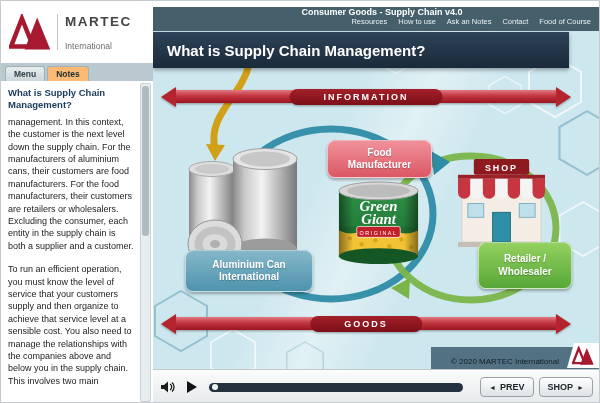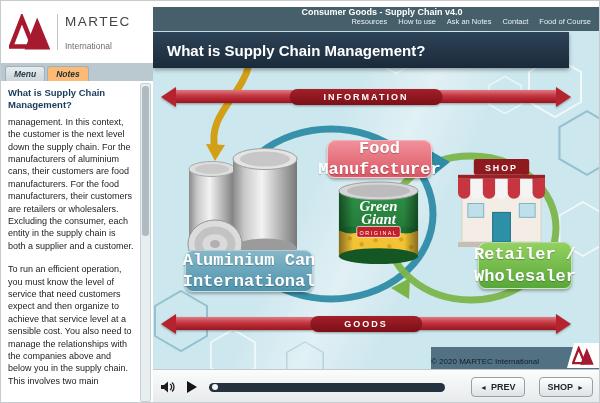--- a/index.html
+++ b/index.html
@@ -2,32 +2,32 @@
 <html><head>
 <meta charset="utf-8">
 <style>
   * { box-sizing: border-box; margin: 0; padding: 0; }
   body { background:#e9ecee; font-family:"Liberation Sans", sans-serif; }
   .app { position:relative; width:600px; height:403px; background:#fff; overflow:hidden; border:1px solid #c6cbce; }
 
   
   .logo-area { position:absolute; left:0; top:0; width:152px; height:62px; background:#fff; display:flex; align-items:center; padding-left:8px; z-index:6; }
   .logo-divider { width:1px; height:36px; background:#c3c3c3; margin:0 7px 0 6px; }
-  .brand { font-size:13.5px; font-weight:normal; letter-spacing:1.5px; color:#454545; }
+  .brand { font-size:13.5px; font-weight:bold; letter-spacing:1.5px; color:#454545; }
   .brand-sub { font-size:8.5px; color:#6d6d6d; margin-top:12px; }
 
   .topbar { position:absolute; left:152px; top:6px; width:448px; height:24px; background:#45606b; display:flex; align-items:center; color:#fff; z-index:6;flex-direction:column; }
   .course-title { font-size:9px; font-weight:bold; padding-left:10px; white-space:nowrap; }
   .topbar-links { margin-left:auto; display:flex; gap:11px; padding-right:10px; }
   .topbar-links a { font-size:7.5px; color:#e9f0f2; text-decoration:none; white-space:nowrap; cursor:pointer; }
 
   
   .sidebar { position:absolute; left:0; top:62px; width:152px; height:341px; background:#b9c9cf; }
   .tabs { display:flex; gap:2px; padding:3px 0 0 4px; height:18px; }
-  .tab { font-size:8.5px; font-weight:bold; color:#2c3e46; background:linear-gradient(#e7ecee,#cdd6da); border:1px solid #9fb0b7; border-bottom:none; border-radius:3px 3px 0 0; padding:2px 8px 0; cursor:pointer;font-style:italic; }
+  .tab { font-size:8.5px; font-weight:bold; color:#2c3e46; background:linear-gradient(#e7ecee,#cdd6da); border:1px solid #9fb0b7; border-bottom:none; border-radius:3px 3px 0 0; padding:2px 8px 0; cursor:pointer; }
   .tab.active { background:#fdba74; color:#1d2d34; }
   .notes-panel { position:absolute; left:0; top:18px; width:152px; bottom:0; background:#fff; padding:6px 18px 4px 7px; overflow:hidden; }
   .notes-heading { font-size:9.5px; font-weight:bold; color:#173a5a; margin-bottom:5px; line-height:1.25; }
   .notes-p { font-size:9px; color:#1c1c1c; line-height:1.38; margin:0 0 11px; }
   .scrollbar { position:absolute; right:2px; top:20px; bottom:2px; width:11px; background:#e8edef; border:1px solid #c8d1d5; border-radius:2px; cursor:pointer; }
   .thumb { position:absolute; left:1px; top:2px; width:7px; height:150px; background:#aebcc2; border-radius:3px; }
 
   
   .stage { position:absolute; left:152px; top:30px; width:448px; height:338px; background:#cde7ee; overflow:hidden; }
   .hexes, .flows { position:absolute; left:0; top:0; }
@@ -45,36 +45,36 @@
   .ah { width:0; height:0; border-top:10.5px solid transparent; border-bottom:10.5px solid transparent; }
   .ah.l { border-right:15px solid #b5242e; }
   .ah.r { border-left:15px solid #b5242e; }
   .shaft { flex:1; height:13px; background:linear-gradient(#e27881,#c13640 45%,#9c141e); }
   .banner-label { position:absolute; left:50%; top:50%; transform:translate(-50%,-50%); background:linear-gradient(#a32029,#7c0f18); color:#fff; font-size:9px; font-weight:bold; letter-spacing:2px; padding:3px 34px; border-radius:10px; white-space:nowrap; }
 
   .cans   { position:absolute; left:28px;  top:114px; width:135px; height:125px; z-index:5; }
   .gg-can { position:absolute; left:179px; top:148px; width:93px;  height:89px;  z-index:5; }
   .shop   { position:absolute; left:300px; top:127px; width:97px;  height:89px;  z-index:5; }
 
-  .entity-label { position:absolute; z-index:6; border-radius:8px; color:#fff; font-weight:bold; font-size:17px; text-align:center; display:flex; align-items:center; justify-content:center; line-height:1.25; padding:2px 13px; border:1px solid rgba(255,255,255,.55); box-shadow:0 2px 3px rgba(0,0,0,.3); text-shadow:0 1px 1px rgba(0,0,0,.25);font-family:Liberation Mono, monospace; }
+  .entity-label { position:absolute; z-index:6; border-radius:8px; color:#fff; font-weight:bold; font-size:10px; text-align:center; display:flex; align-items:center; justify-content:center; line-height:1.25; padding:2px 13px; border:1px solid rgba(255,255,255,.55); box-shadow:0 2px 3px rgba(0,0,0,.3); text-shadow:0 1px 1px rgba(0,0,0,.25); }
   .lbl-alu  { left:32px;  top:219px; width:128px; height:42px; background:linear-gradient(#85b7c9,#4e93ad); }
   .lbl-food { left:174px; top:109px; width:105px; height:38px; background:linear-gradient(#f0919a,#db5765); }
   .lbl-ret  { left:325px; top:211px; width:94px;  height:47px; background:linear-gradient(#93d160,#57a738); }
 
-  .copyright-strip { position:absolute; right:0; top:316px; width:170px; height:28px; background:#527283; display:flex; align-items:center; padding-right:42px; z-index:5; }
+  .copyright-strip { position:absolute; right:0; top:316px; width:170px; height:28px; background:#527283; display:flex; align-items:center; justify-content:flex-end; padding-right:42px; z-index:5; }
   .copyright-strip span { font-size:8px; color:#101e26; }
   .corner-badge { position:absolute; right:2px; top:312px; width:32px; height:25px; background:#fff; z-index:6; display:flex; align-items:center; justify-content:center; clip-path:polygon(22% 0, 100% 0, 100% 100%, 0 100%); }
 
   
   .player { position:absolute; left:152px; top:368px; width:448px; height:35px; background:linear-gradient(#fbfcfc,#e6e9eb); border-top:1px solid #c2c8cc; display:flex; align-items:center; padding:0 8px; z-index:7; }
   .speaker { cursor:pointer; }
   .play-btn { width:0; height:0; border-top:6px solid transparent; border-bottom:6px solid transparent; border-left:10px solid #141414; margin-left:12px; cursor:pointer; }
   .seek { position:relative; flex:1; height:9px; background:#243240; border-radius:5px; margin:0 12px; cursor:pointer; }
   .playhead { position:absolute; left:3px; top:1.5px; width:6px; height:6px; border-radius:50%; background:#f2f4f5; }
-  .nav-btn { display:flex; align-items:center; gap:4px; height:20px; padding:0 8px; margin-left:14px; font-family:inherit; font-size:9px; font-weight:bold; color:#20262a; background:linear-gradient(#ffffff,#dde2e5); border:1px solid #97a0a6; border-radius:4px; cursor:pointer; }
+  .nav-btn { display:flex; align-items:center; gap:4px; height:20px; padding:0 8px; margin-left:5px; font-family:inherit; font-size:9px; font-weight:bold; color:#20262a; background:linear-gradient(#ffffff,#dde2e5); border:1px solid #97a0a6; border-radius:4px; cursor:pointer; }
   .nav-btn .arr { font-size:7px; }
 </style>
 </head>
 <body>
 
 <div class="app">
 
   <div class="logo-area">
     <svg width="42" height="36" viewBox="0 0 46 40">
       <path d="M14 5 L26.5 36 H2 Z" fill="none" stroke="#a6192e" stroke-width="5"></path>
@@ -99,21 +99,21 @@
   </div>
 
   <div class="sidebar">
     <div class="tabs">
       <div class="tab">Menu</div>
       <div class="tab active">Notes</div>
     </div>
     <div class="notes-panel">
       <div class="notes-heading">What is Supply Chain Management?</div>
       <p class="notes-p">management. In this context, the customer is the next level down the supply chain. For the manufacturers of aluminium cans, their customers are food manufacturers. For the food manufacturers, their customers are retailers or wholesalers. Excluding the consumer, each entity in the supply chain is both a supplier and a customer.</p>
-      <p class="notes-p">To run an efficient operation, you must know the level of service that need customers expect and then organize to achieve that service level at a sensible cost. You also need to manage the relationships with the companies above and below you in the supply chain. This involves two main</p>
+      <p class="notes-p">To run an efficient operation, you must know the level of service that your customers supply and then organize to achieve that service level at a sensible cost. You also need to manage the relationships with the companies above and below you in the supply chain. This involves two main</p>
     </div>
     <div class="scrollbar">
       <div class="thumb"></div>
     </div>
   </div>
 
   <div class="stage">
 
     <svg class="hexes" width="448" height="338">
       <polygon class="hxw" points="0,-30 26,-15 26,15 0,30 -26,15 -26,-15" transform="translate(402,56)"></polygon>

